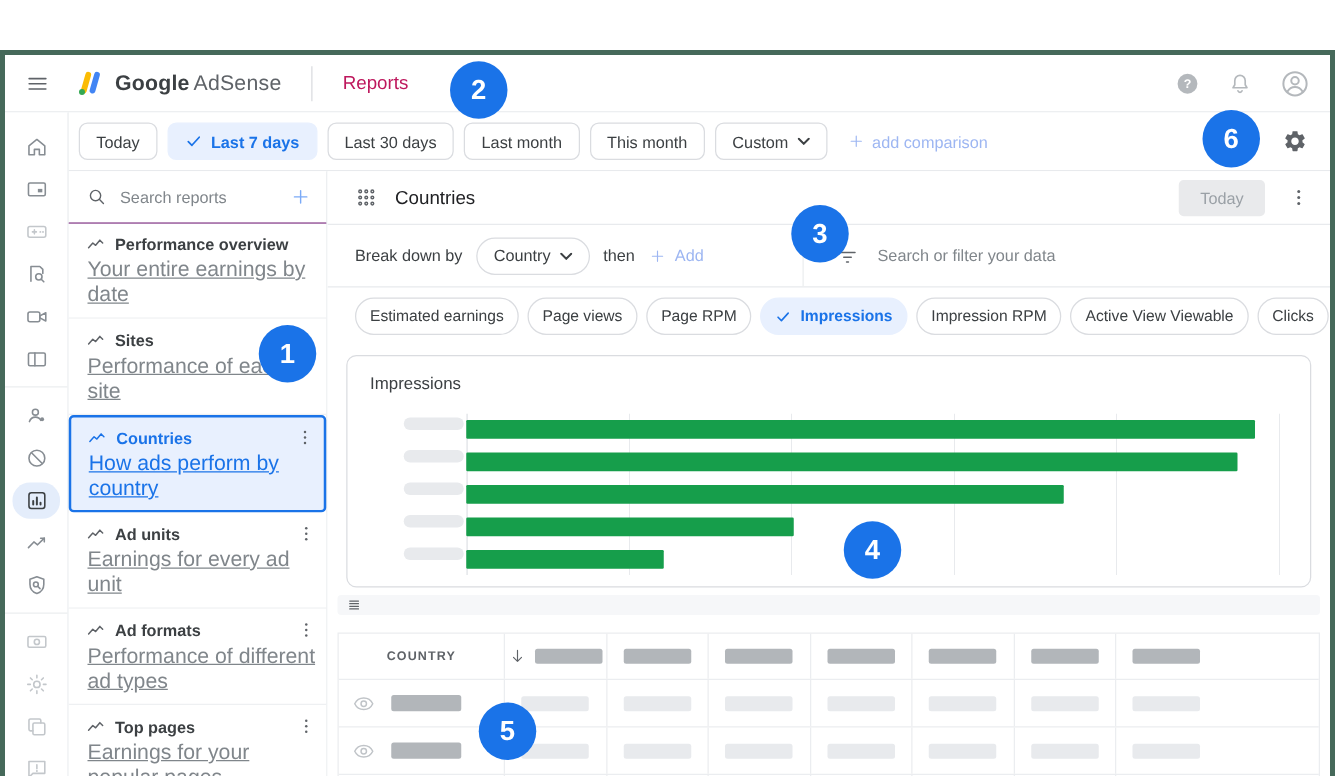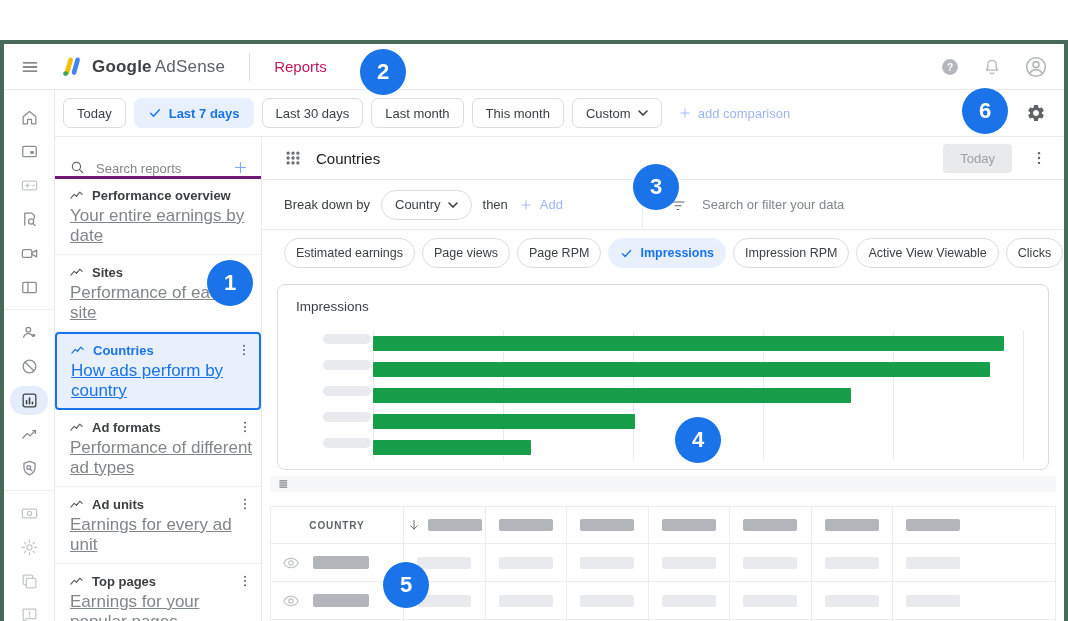--- a/index.html
+++ b/index.html
@@ -54,21 +54,21 @@
   .chip .caret { width: 10px; height: 6px; }
   .add-comparison { margin-left: 8px; font-size: 13px; color: #9db6f2; display: inline-flex; align-items: center; gap: 6px; cursor: pointer; }
   .db-spacer { flex: 1; }
   .gear { color: #5f6368; cursor: pointer; }
 
   
   .workspace { flex: 1; display: flex; min-height: 0; }
 
   
   .sidebar { width: 207px; flex: 0 0 207px; border-right: 1px solid #e8eaed; background: #fff; display: flex; flex-direction: column; }
-  .search-row { height: 42px; flex: 0 0 42px; border-bottom: 3px solid #701a75; display: flex; align-items: flex-end; padding: 0 12px 0 14px; gap: 10px; }
+  .search-row { height: 42px; flex: 0 0 42px; border-bottom: 1px solid #701a75; display: flex; align-items: center; padding: 0 12px 0 14px; gap: 10px; }
   .search-row .sic { color: #5f6368; }
   .search-row input { border: none; outline: none; flex: 1; min-width: 0; font-size: 13px; color: #3c4043; font-family: inherit; }
   .search-row input::placeholder { color: #80868b; }
   .search-row .plus { color: #7baaf7; cursor: pointer; }
   .nav-item { padding: 9px 8px 8px 14px; border-bottom: 1px solid #eef0f2; cursor: pointer; background: #fff; }
   .nav-item .row1 { display: flex; align-items: center; gap: 8px; }
   .nav-item .iic { color: #5f6368; width: 15px; height: 15px; flex: 0 0 15px; }
   .nav-item .title { font-size: 13px; font-weight: 700; color: #3c4043; flex: 1; }
   .nav-item .kebab { color: #5f6368; width: 16px; height: 16px; }
   .nav-item .subtitle { font-size: 17px; color: #80868b; margin-top: 3px; padding-left: 1px; text-decoration: underline; }
@@ -388,43 +388,43 @@
                   </svg>
               </div>
               <div class="subtitle">How ads perform by country</div>
             </div>
 
             <div class="nav-item">
               <div class="row1">
                 <svg class="ic iic" viewBox="0 0 20 20">
                     <path d="M2.5 13.5 7 8.5l3 2.5 4.5-5.5 3 3"></path>
                   </svg>
+                <span class="title">Ad units</span>
+                <svg class="ic kebab" viewBox="0 0 24 24">
+                    <circle class="f" cx="12" cy="5.5" r="1.5"></circle>
+                    <circle class="f" cx="12" cy="12" r="1.5"></circle>
+                    <circle class="f" cx="12" cy="18.5" r="1.5"></circle>
+                  </svg>
+              </div>
+              <div class="subtitle">Earnings for every ad unit</div>
+            </div>
+
+            <div class="nav-item">
+              <div class="row1">
+                <svg class="ic iic" viewBox="0 0 20 20">
+                    <path d="M2.5 13.5 7 8.5l3 2.5 4.5-5.5 3 3"></path>
+                  </svg>
                 <span class="title">Ad formats</span>
                 <svg class="ic kebab" viewBox="0 0 24 24">
                     <circle class="f" cx="12" cy="5.5" r="1.5"></circle>
                     <circle class="f" cx="12" cy="12" r="1.5"></circle>
                     <circle class="f" cx="12" cy="18.5" r="1.5"></circle>
                   </svg>
               </div>
               <div class="subtitle">Performance of different ad types</div>
-            </div>
-
-            <div class="nav-item">
-              <div class="row1">
-                <svg class="ic iic" viewBox="0 0 20 20">
-                    <path d="M2.5 13.5 7 8.5l3 2.5 4.5-5.5 3 3"></path>
-                  </svg>
-                <span class="title">Ad units</span>
-                <svg class="ic kebab" viewBox="0 0 24 24">
-                    <circle class="f" cx="12" cy="5.5" r="1.5"></circle>
-                    <circle class="f" cx="12" cy="12" r="1.5"></circle>
-                    <circle class="f" cx="12" cy="18.5" r="1.5"></circle>
-                  </svg>
-              </div>
-              <div class="subtitle">Earnings for every ad unit</div>
             </div>
 
             <div class="nav-item">
               <div class="row1">
                 <svg class="ic iic" viewBox="0 0 20 20">
                     <path d="M2.5 13.5 7 8.5l3 2.5 4.5-5.5 3 3"></path>
                   </svg>
                 <span class="title">Top pages</span>
                 <svg class="ic kebab" viewBox="0 0 24 24">
                     <circle class="f" cx="12" cy="5.5" r="1.5"></circle>

